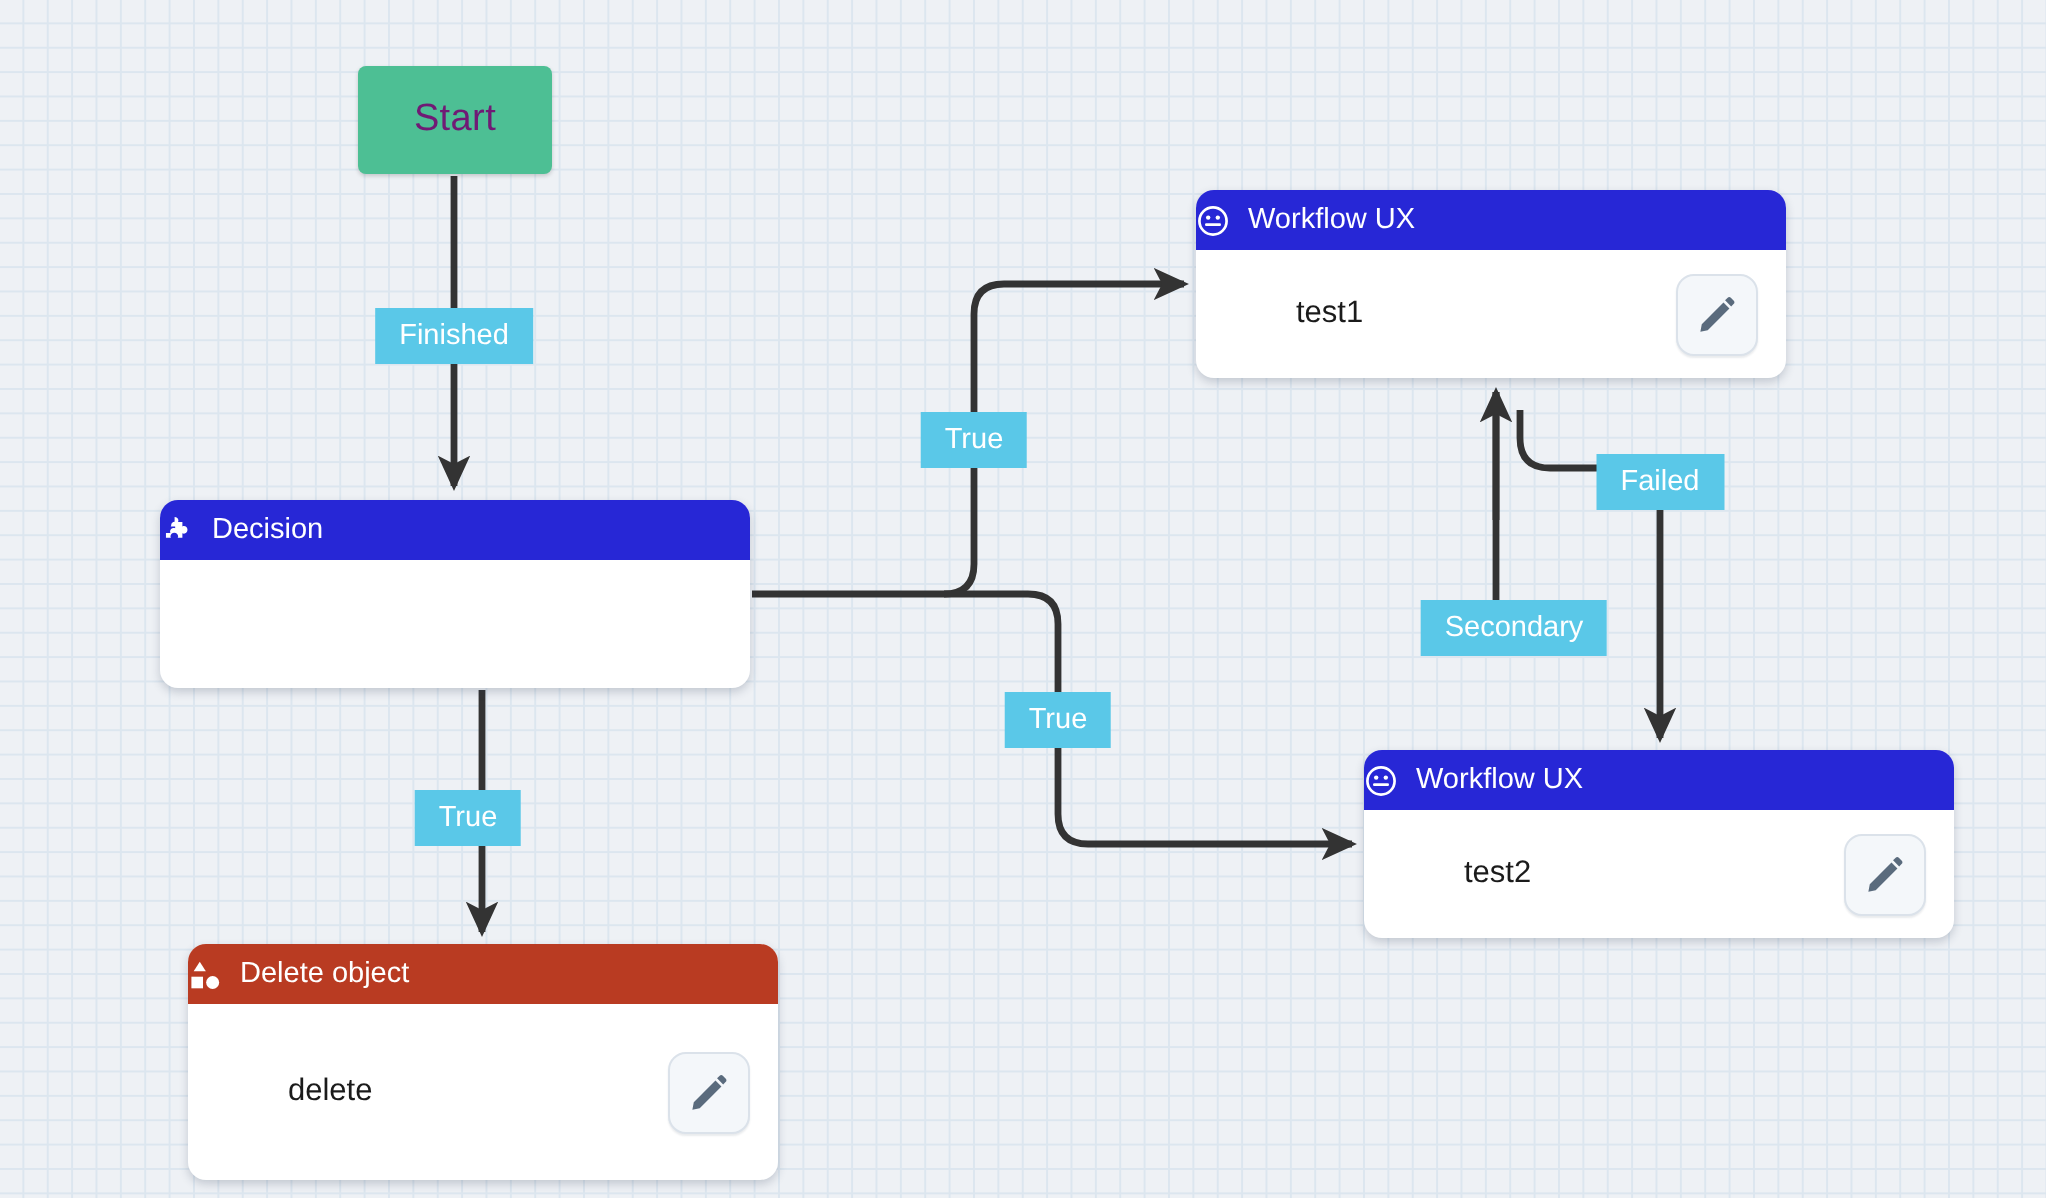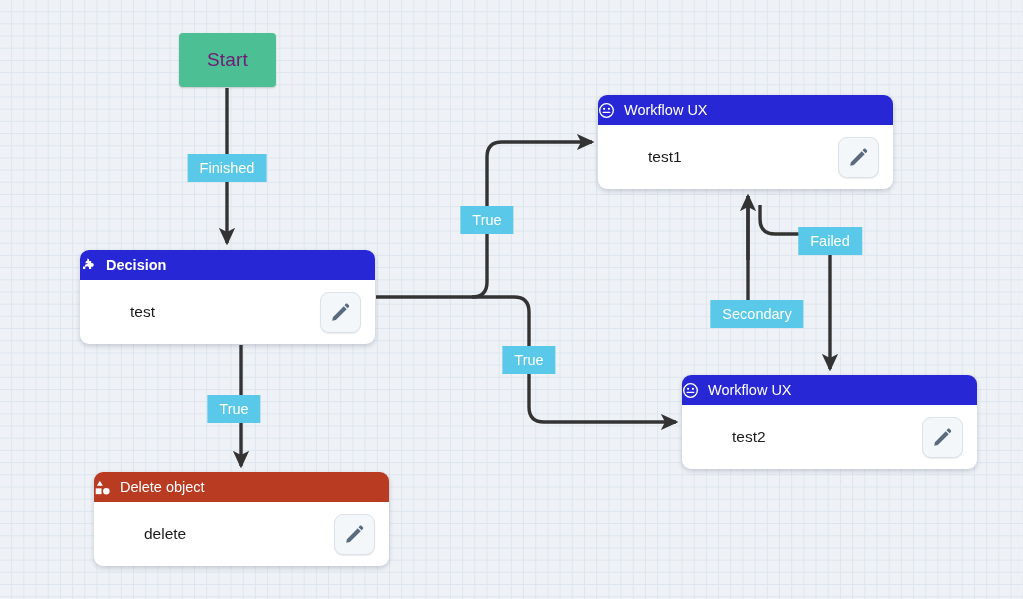--- a/index.html
+++ b/index.html
@@ -135,37 +135,27 @@
       <path d="M830,234 L775,234 Q760,234 760,219 L760,205"></path>
       <path d="M830,255 L830,369" marker-end="url(#arrow)"></path>
     </g>
   </svg>
 
   <div class="start-node" style="left:179px; top:33px; width:97px; height:54px; background:#4dbf94;">
     <span>Start</span>
   </div>
 
   <div class="node" style="left:80px; top:250px; width:295px; height:94px;">
-    <div class="node-header" style="background:#2727d6;font-weight:bold;">
+    <div class="node-header" style="background:#2727d6;">
       <span class="hdr-icon">
         <svg viewBox="0 0 24 24" xmlns="http://www.w3.org/2000/svg">
           <path fill="#ffffff" d="M10.3 2.2c1.5 0 2.7 1.1 2.7 2.4 0 .4-.1.7-.3 1h3.1v3.2c.3-.2.7-.3 1.1-.3 1.4 0 2.5 1.2 2.5 2.7s-1.1 2.7-2.5 2.7c-.4 0-.8-.1-1.1-.3v3.2h-3.3c.2-.3.3-.7.3-1.1 0-1.4-1.2-2.5-2.7-2.5s-2.7 1.1-2.7 2.5c0 .4.1.8.3 1.1H4.2v-3.4H7.4c-.2-.3-.3-.7-.3-1.1 0-1.4 1.1-2.5 2.5-2.5.4 0 .8.1 1.1.3V8.8H7.6c.2-.3.3-.6.3-1 0-1.3 1.1-2.4 2.4-2.4z"></path>
         </svg>
       </span>
       <span>Decision</span>
-    </div>
-    <div class="node-body">
-      <span class="body-text">test</span>
-      <span class="edit-btn">
-        <span>
-          <svg viewBox="0 0 24 24" xmlns="http://www.w3.org/2000/svg">
-            <path fill="#5a6b7d" d="M3.3 17.3l-.8 4.2 4.2-.8L19.1 8.3l-3.4-3.4L3.3 17.3zM21.6 5.6c.5-.5.5-1.3 0-1.8l-1.7-1.7c-.5-.5-1.3-.5-1.8 0l-1.5 1.5 3.5 3.5 1.5-1.5z"></path>
-          </svg>
-        </span>
-      </span>
     </div>
   </div>
 
   <div class="node" style="left:598px; top:95px; width:295px; height:94px;">
     <div class="node-header" style="background:#2727d6;">
       <span class="hdr-icon">
         <svg viewBox="0 0 24 24" xmlns="http://www.w3.org/2000/svg">
           <circle cx="12" cy="12" r="9.6" fill="none" stroke="#ffffff" stroke-width="1.9"></circle>
           <circle cx="8.6" cy="9.6" r="1.55" fill="#ffffff"></circle>
           <circle cx="15.4" cy="9.6" r="1.55" fill="#ffffff"></circle>
@@ -179,21 +169,21 @@
       <span class="edit-btn">
         <span>
           <svg viewBox="0 0 24 24" xmlns="http://www.w3.org/2000/svg">
             <path fill="#5a6b7d" d="M3.3 17.3l-.8 4.2 4.2-.8L19.1 8.3l-3.4-3.4L3.3 17.3zM21.6 5.6c.5-.5.5-1.3 0-1.8l-1.7-1.7c-.5-.5-1.3-.5-1.8 0l-1.5 1.5 3.5 3.5 1.5-1.5z"></path>
           </svg>
         </span>
       </span>
     </div>
   </div>
 
-  <div class="node" style="left:94px; top:472px; width:295px; height:94px;">
+  <div class="node" style="left:94px; top:472px; width:295px; height:118px;">
     <div class="node-header" style="background:#b93b22;">
       <span class="hdr-icon">
         <svg viewBox="0 0 24 24" xmlns="http://www.w3.org/2000/svg">
           <path fill="#ffffff" d="M8.3 2.6 L12.6 9.4 H4 Z"></path>
           <rect x="2.4" y="13.2" width="8.2" height="8.2" fill="#ffffff"></rect>
           <circle cx="17.4" cy="17.3" r="4.6" fill="#ffffff"></circle>
         </svg>
       </span>
       <span>Delete object</span>
     </div>

